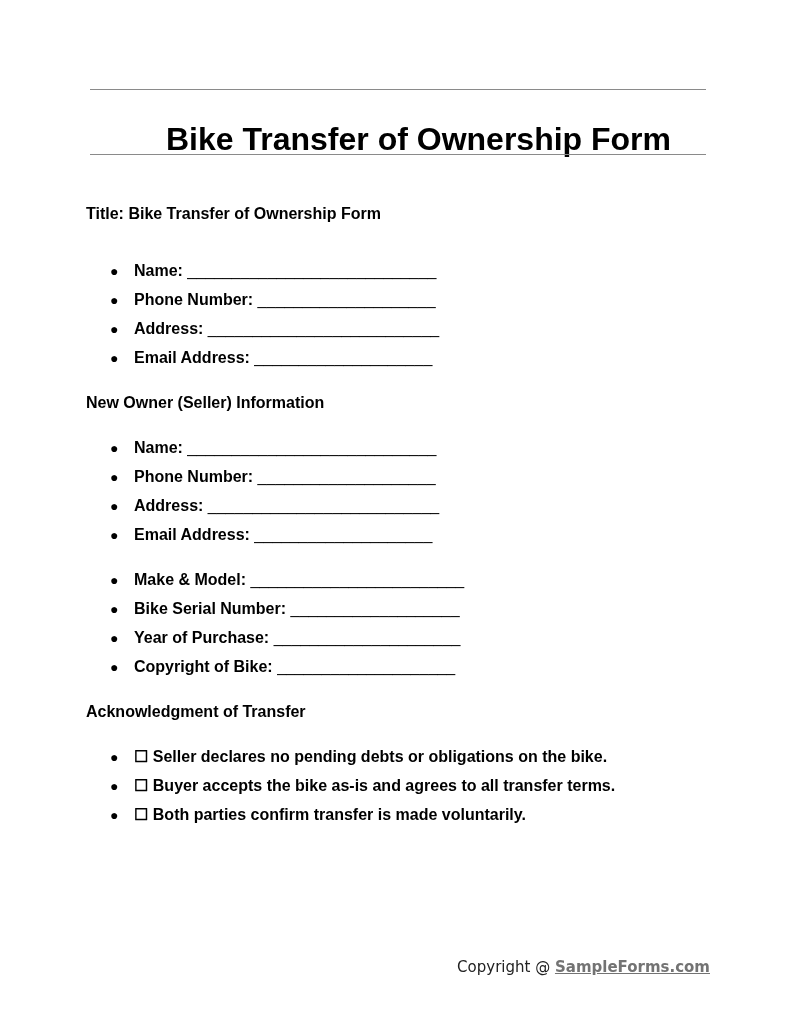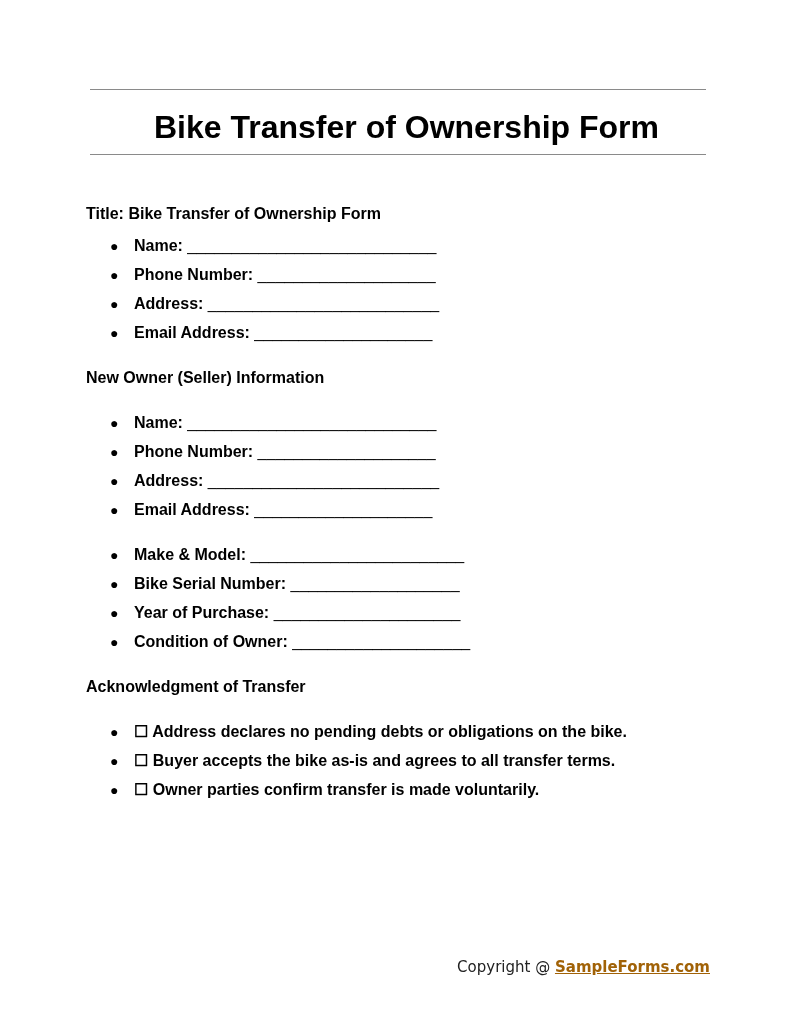--- a/index.html
+++ b/index.html
@@ -2,34 +2,34 @@
 <html><head>
   <meta charset="utf-8">
   <style>
     html, body { margin: 0; padding: 0; background: #ffffff; }
     body { width: 789px; height: 1019px; position: relative; overflow: hidden;
            font-family: "Liberation Sans", sans-serif; color: #000; }
     .rule { position: absolute; left: 90px; width: 616px; height: 1px; background: #8a8a8a; }
     .rule.top { top: 89px; }
     .rule.bottom { top: 154px; }
     .doc-title { position: absolute; top: 103px; left: 90px; width: 625px; text-align: center;
-                 font-size: 32px; font-weight: bold; line-height: 40px; margin: 4px; }
+                 font-size: 32px; font-weight: bold; line-height: 40px; margin: 16px; }
     .content { position: absolute; left: 86px; top: 204px; width: 640px; }
     .para { font-weight: bold; font-size: 16px; line-height: 20px; margin: 0; height: 20px; }
     .heading { margin-bottom: 25px; }
-    .title-line { margin-bottom: 12px; }
+    .title-line { margin-bottom: 37px; }
     ul { list-style: none; margin: 0 0 25px 0; padding: 0; }
     li { position: relative; padding-left: 48px; font-weight: bold; font-size: 16px;
          line-height: 20px; height: 20px; margin-bottom: 9px; white-space: nowrap; }
     li:last-child { margin-bottom: 0; }
     .bullet { position: absolute; left: 24px; top: 0; font-size: 14px; }
     .blank { font-weight: normal; letter-spacing: 0; }
     .footer { position: absolute; top: 957px; right: 79px; font-size: 15px; line-height: 20px;
               font-family: "DejaVu Sans", sans-serif; color: #222; }
-    .footer a { color: #a16207; font-weight: bold; text-decoration: underline; }
+    .footer a { color: #737373; font-weight: bold; text-decoration: underline; }
   </style>
 </head>
 <body>
 
 <div class="rule top"></div>
 <h1 class="doc-title">Bike Transfer of Ownership Form</h1>
 <div class="rule bottom"></div>
 
 <div class="content">
   <p class="para title-line">Title: Bike Transfer of Ownership Form</p>
@@ -46,26 +46,26 @@
     <li><span class="bullet">●</span><span>Name:</span> <span class="blank">____________________________</span></li>
     <li><span class="bullet">●</span><span>Phone Number:</span> <span class="blank">____________________</span></li>
     <li><span class="bullet">●</span><span>Address:</span> <span class="blank">__________________________</span></li>
     <li><span class="bullet">●</span><span>Email Address:</span> <span class="blank">____________________</span></li>
   </ul>
 
   <ul>
     <li><span class="bullet">●</span><span>Make &amp; Model:</span> <span class="blank">________________________</span></li>
     <li><span class="bullet">●</span><span>Bike Serial Number:</span> <span class="blank">___________________</span></li>
     <li><span class="bullet">●</span><span>Year of Purchase:</span> <span class="blank">_____________________</span></li>
-    <li><span class="bullet">●</span><span>Condition of Owner:</span> <span class="blank">____________________</span></li>
+    <li><span class="bullet">●</span><span>Copyright of Bike:</span> <span class="blank">____________________</span></li>
   </ul>
 
   <p class="para heading">Acknowledgment of Transfer</p>
   <ul>
-    <li><span class="bullet">●</span><span>☐</span> <span>Address declares no pending debts or obligations on the bike.</span></li>
+    <li><span class="bullet">●</span><span>☐</span> <span>Seller declares no pending debts or obligations on the bike.</span></li>
     <li><span class="bullet">●</span><span>☐</span> <span>Buyer accepts the bike as-is and agrees to all transfer terms.</span></li>
-    <li><span class="bullet">●</span><span>☐</span> <span>Owner parties confirm transfer is made voluntarily.</span></li>
+    <li><span class="bullet">●</span><span>☐</span> <span>Both parties confirm transfer is made voluntarily.</span></li>
   </ul>
 </div>
 
 <div class="footer">
   <span>Copyright @ </span><a>SampleForms.com</a>
 </div>
 
 </body></html>

